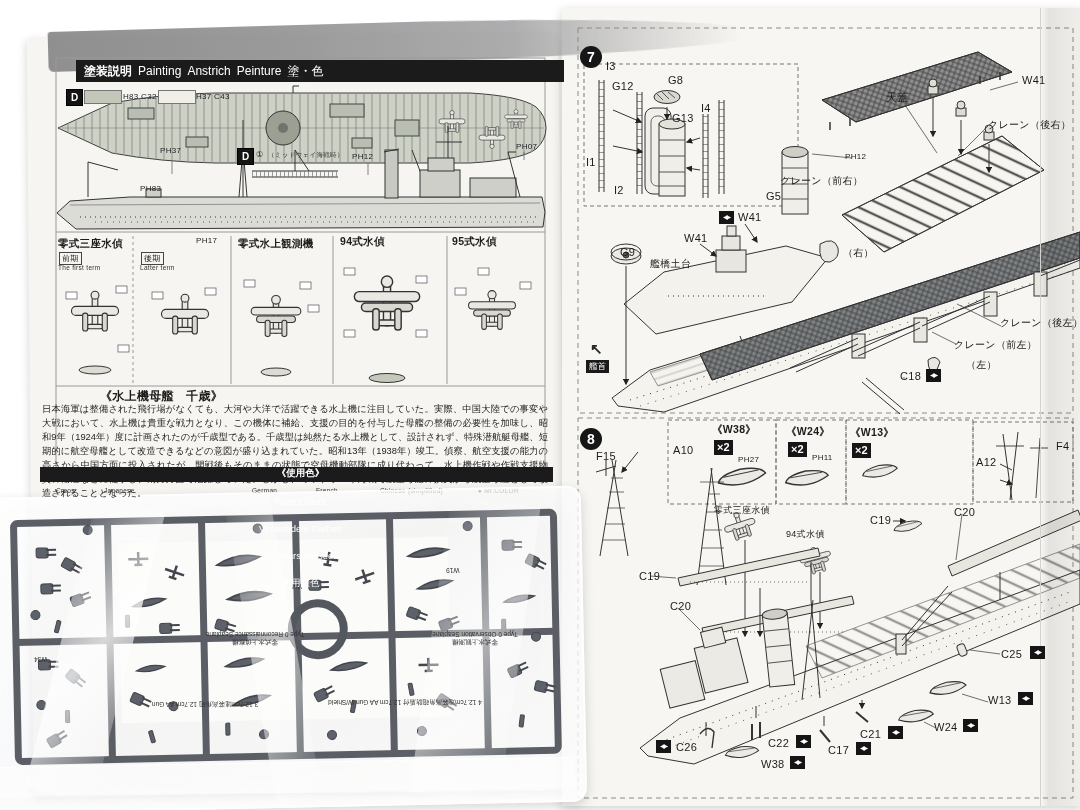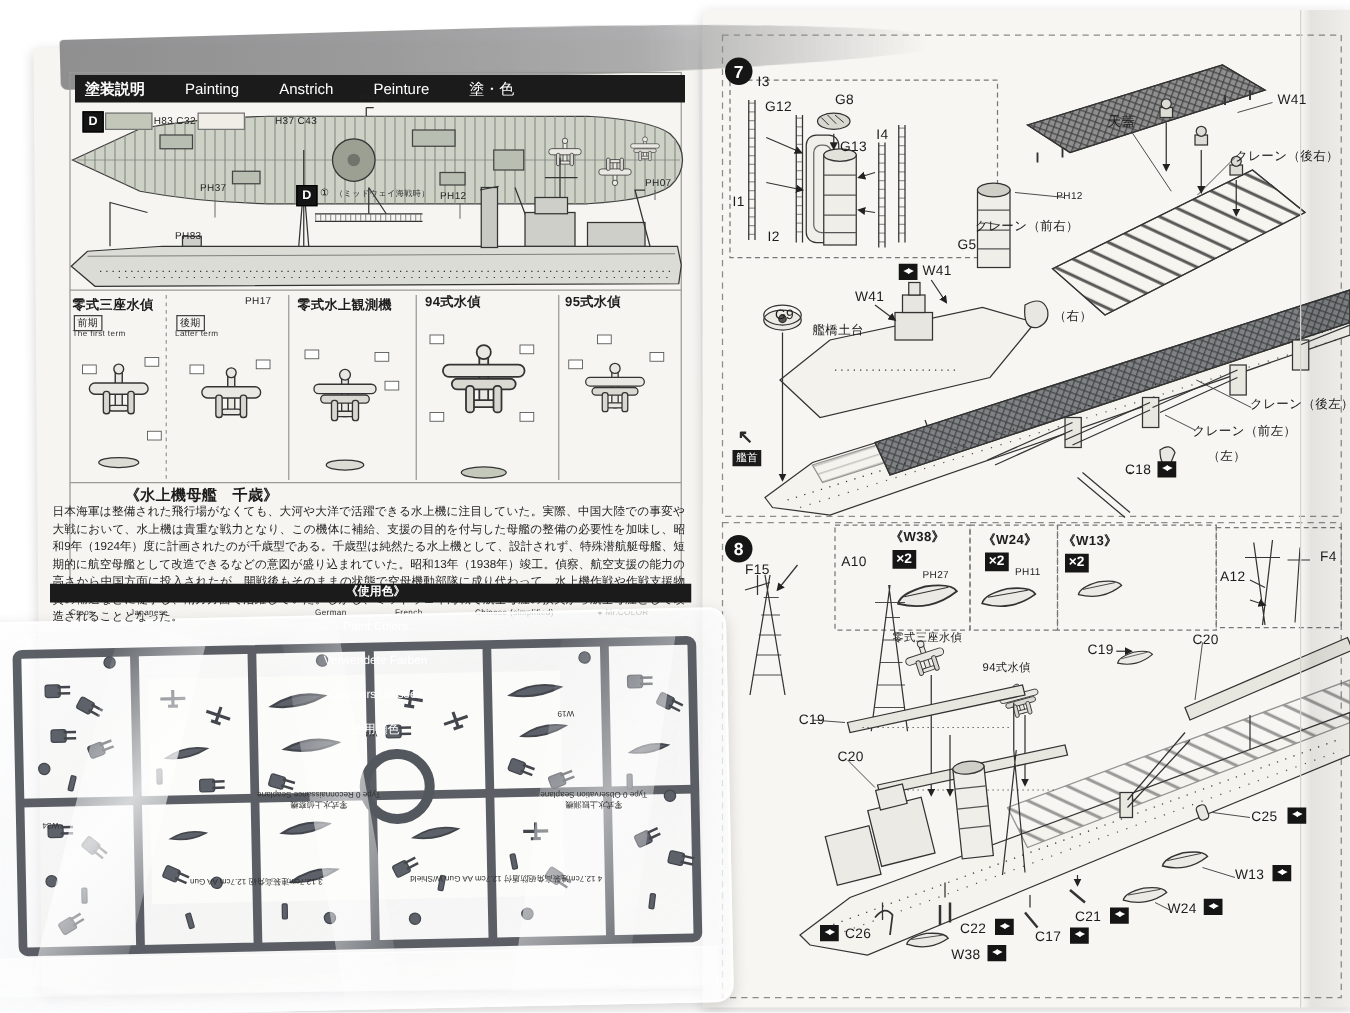--- a/index.html
+++ b/index.html
@@ -305,32 +305,32 @@
     <use href="#boat" transform="translate(916,717) scale(1.1) rotate(-10)"></use>
     <use href="#boat" transform="translate(948,689) scale(1.15) rotate(-12)"></use>
     <rect x="958" y="644" width="8" height="12" rx="3" fill="#e8e7e1" transform="rotate(-20 962 650)"></rect>
     <path d="M706,722v14 M756,706v12 M824,716v10 M862,700v8" marker-end="url(#ah)" fill="none"></path>
     <path d="M1000,654l-30,-4 M988,702l-26,-8 M936,728l-12,-6" stroke-width=".7" fill="none"></path>
     <path d="M893,521h12" marker-end="url(#ah)" fill="none"></path>
     <path d="M962,514l-6,46 M676,578l-26,-2 M700,630l-22,-22" stroke-width=".7" fill="none"></path>
   </g>
 </svg>
 
-<div class="bar" style="left:60px;top:60px;width:480px;height:22px;gap:32px;padding-left:8px;font-size:12px;">
+<div class="bar" style="left:76px;top:60px;width:480px;height:22px;gap:6px;padding-left:8px;font-size:12px;">
   <span class="bold">塗装説明</span>
   <span>Painting</span>
   <span>Anstrich</span>
   <span>Peinture</span>
   <span>塗・色</span>
 </div>
 <div class="dbox" style="left:66px;top:89px;">D</div>
 <div class="swatch" style="left:84px;top:90px;width:36px;height:12px;background:#c2c7ba;"></div>
 <span class="lbl lbl-s" style="left:123px;top:92px;">H83 C32</span>
 <div class="swatch" style="left:158px;top:90px;width:36px;height:12px;background:#f0eee6;"></div>
-<span class="lbl lbl-s" style="left:196px;top:92px;margin-left:24px;">H37 C43</span>
+<span class="lbl lbl-s" style="left:196px;top:92px;">H37 C43</span>
 <span class="lbl lbl-s" style="left:288px;top:74px;">PH82</span>
 
 <span class="lbl lbl-s" style="left:160px;top:146px;">PH37</span>
 <div class="dbox" style="left:237px;top:148px;">D</div>
 <span class="lbl lbl-s" style="left:256px;top:150px;">①</span>
 <span class="lbl lbl-xs lbl-jp" style="left:268px;top:151px;">（ミッドウェイ海戦時）</span>
 <span class="lbl lbl-s" style="left:352px;top:152px;">PH12</span>
 <span class="lbl lbl-s" style="left:516px;top:142px;">PH07</span>
 <span class="lbl lbl-s" style="left:140px;top:184px;">PH83</span>
 

